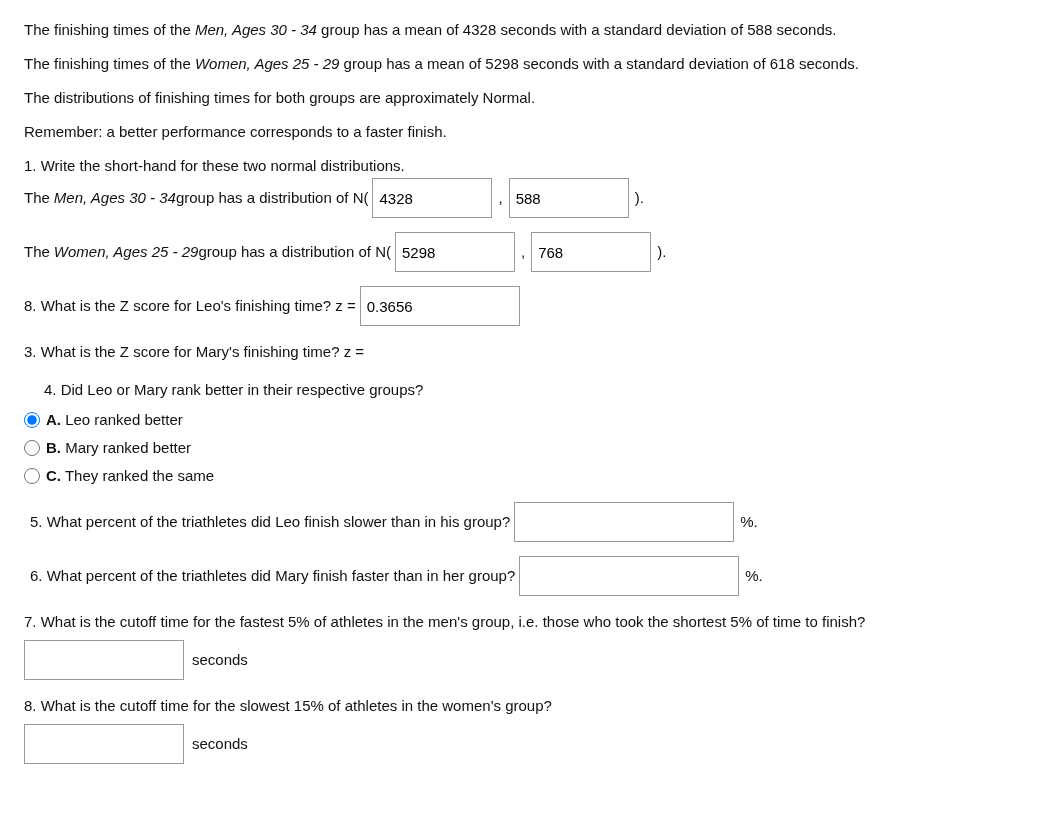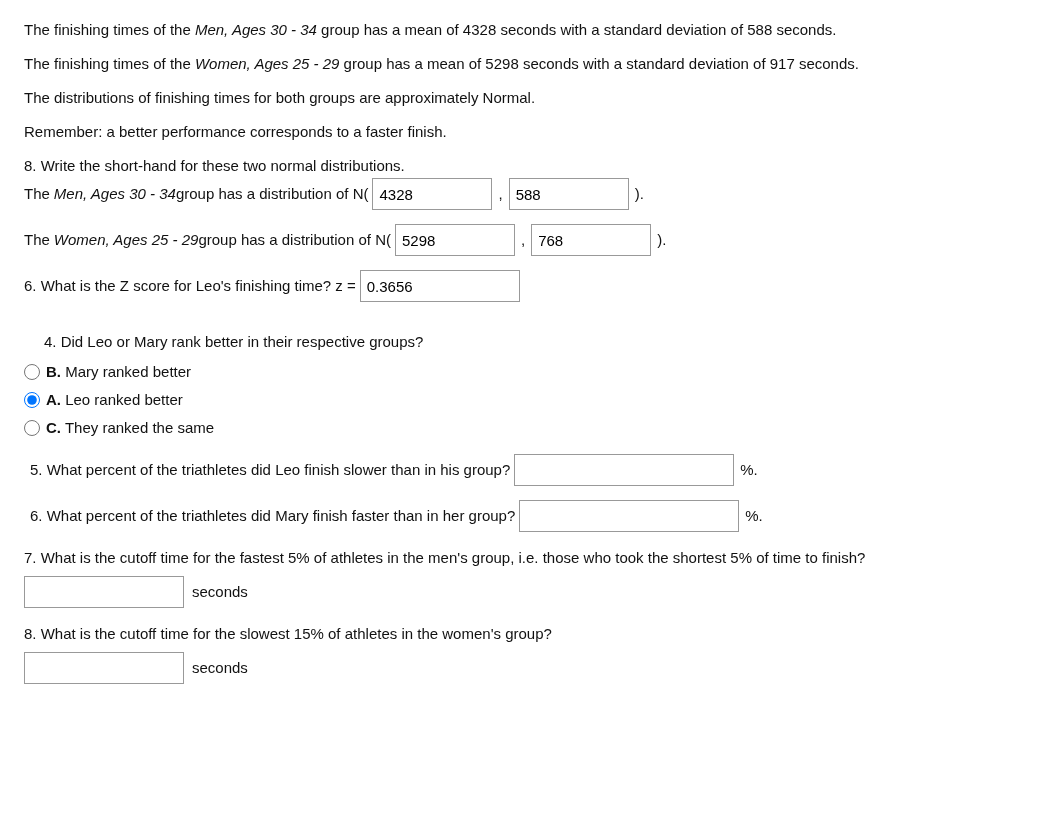--- a/index.html
+++ b/index.html
@@ -38,21 +38,21 @@
 
     .inline-row span {
       margin-right: 4px;
     }
 
     input[type="text"] {
       border: 1px solid #999999;
       padding: 3px 6px;
       font-size: 15px;
       background: #ffffff;
-      height: 32px;
+      height: 40px;
       outline: none;
     }
 
     input[type="text"].small {
       width: 120px;
     }
 
     input[type="text"].medium {
       width: 160px;
     }
@@ -111,29 +111,29 @@
     }
   </style>
 </head>
 <body>
 
 <p class="paragraph">
   <span>The finishing times of the </span><em>Men, Ages 30 - 34</em><span> group has a mean of 4328 seconds with a standard deviation of 588 seconds.</span>
 </p>
 
 <p class="paragraph">
-  <span>The finishing times of the </span><em>Women, Ages 25 - 29</em><span> group has a mean of 5298 seconds with a standard deviation of 917 seconds.</span>
+  <span>The finishing times of the </span><em>Women, Ages 25 - 29</em><span> group has a mean of 5298 seconds with a standard deviation of 618 seconds.</span>
 </p>
 
 <p class="paragraph">The distributions of finishing times for both groups are approximately Normal.</p>
 
 <p class="paragraph">Remember: a better performance corresponds to a faster finish.</p>
 
 <div class="question-block">
-  <p>8. Write the short-hand for these two normal distributions.</p>
+  <p>1. Write the short-hand for these two normal distributions.</p>
 
   <div class="inline-row">
     <span>The </span>
     <em>Men, Ages 30 - 34</em>
     <span> group has a distribution of N(</span>
     <input type="text" class="small" value="4328" style="">
     <span style="margin: 0 6px;">,</span>
     <input type="text" class="small" value="588" style="">
     <span style="margin-left: 6px;">).</span>
   </div>
@@ -143,39 +143,40 @@
     <em>Women, Ages 25 - 29</em>
     <span> group has a distribution of N(</span>
     <input type="text" class="small" value="5298" style="">
     <span style="margin: 0 6px;">,</span>
     <input type="text" class="small" value="768" style="">
     <span style="margin-left: 6px;">).</span>
   </div>
 </div>
 
 <div class="inline-row">
-  <span>6. What is the Z score for Leo's finishing time? z = </span>
+  <span>8. What is the Z score for Leo's finishing time? z = </span>
   <input type="text" class="medium" value="0.3656" style="">
 </div>
 
 <div class="inline-row">
+  <span>3. What is the Z score for Mary's finishing time? z = </span>
 </div>
 
 <div class="question-block">
   <p style="margin-bottom: 6px; margin-left: 20px;">4. Did Leo or Mary rank better in their respective groups?</p>
   <div class="radio-group">
+    <div class="radio-option">
+      <input type="radio" id="optA" name="q4" checked="" style="">
+      <label for="optA"><strong>A.</strong> Leo ranked better</label>
+    </div>
     <div class="radio-option">
       <input type="radio" id="optB" name="q4" style="">
       <label for="optB"><strong>B.</strong> Mary ranked better</label>
     </div>
     <div class="radio-option">
-      <input type="radio" id="optA" name="q4" checked="" style="">
-      <label for="optA"><strong>A.</strong> Leo ranked better</label>
-    </div>
-    <div class="radio-option">
       <input type="radio" id="optC" name="q4" style="">
       <label for="optC"><strong>C.</strong> They ranked the same</label>
     </div>
   </div>
 </div>
 
 <div class="answer-row">
   <span>5. What percent of the triathletes did Leo finish slower than in his group?</span>
   <input type="text" class="large" value="" style="">
   <span>%.</span>

